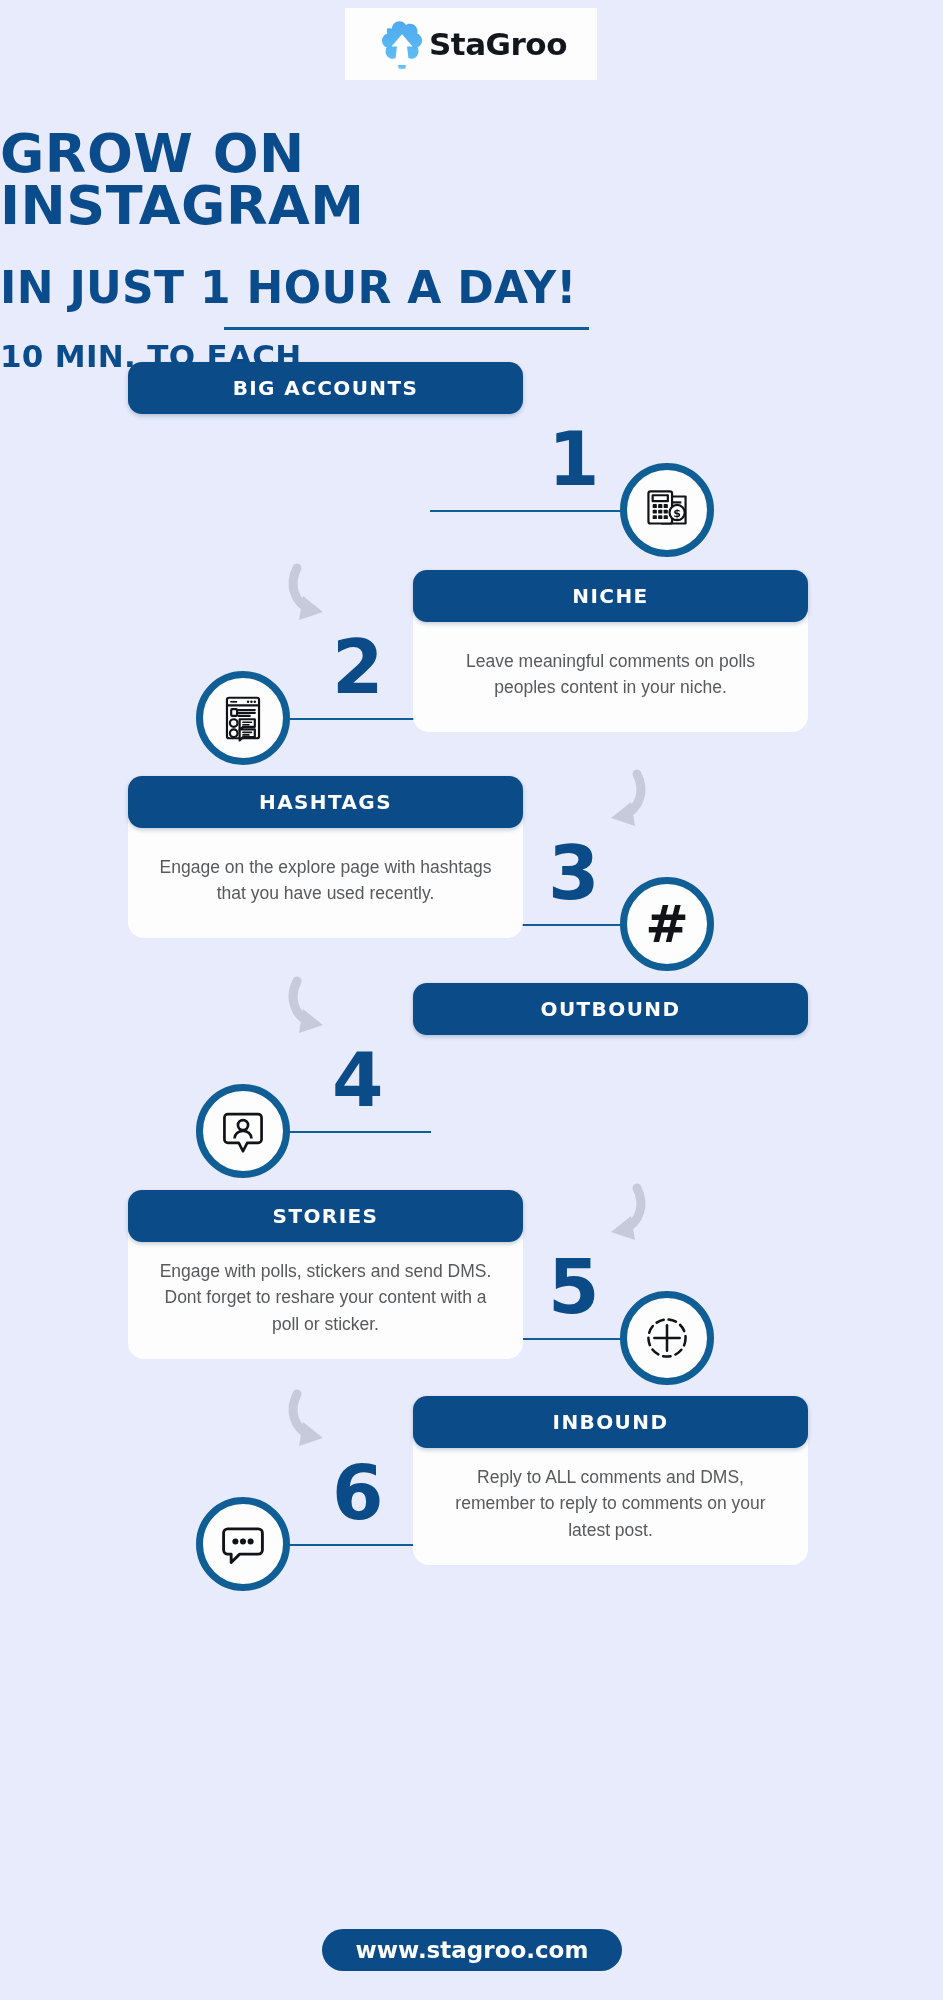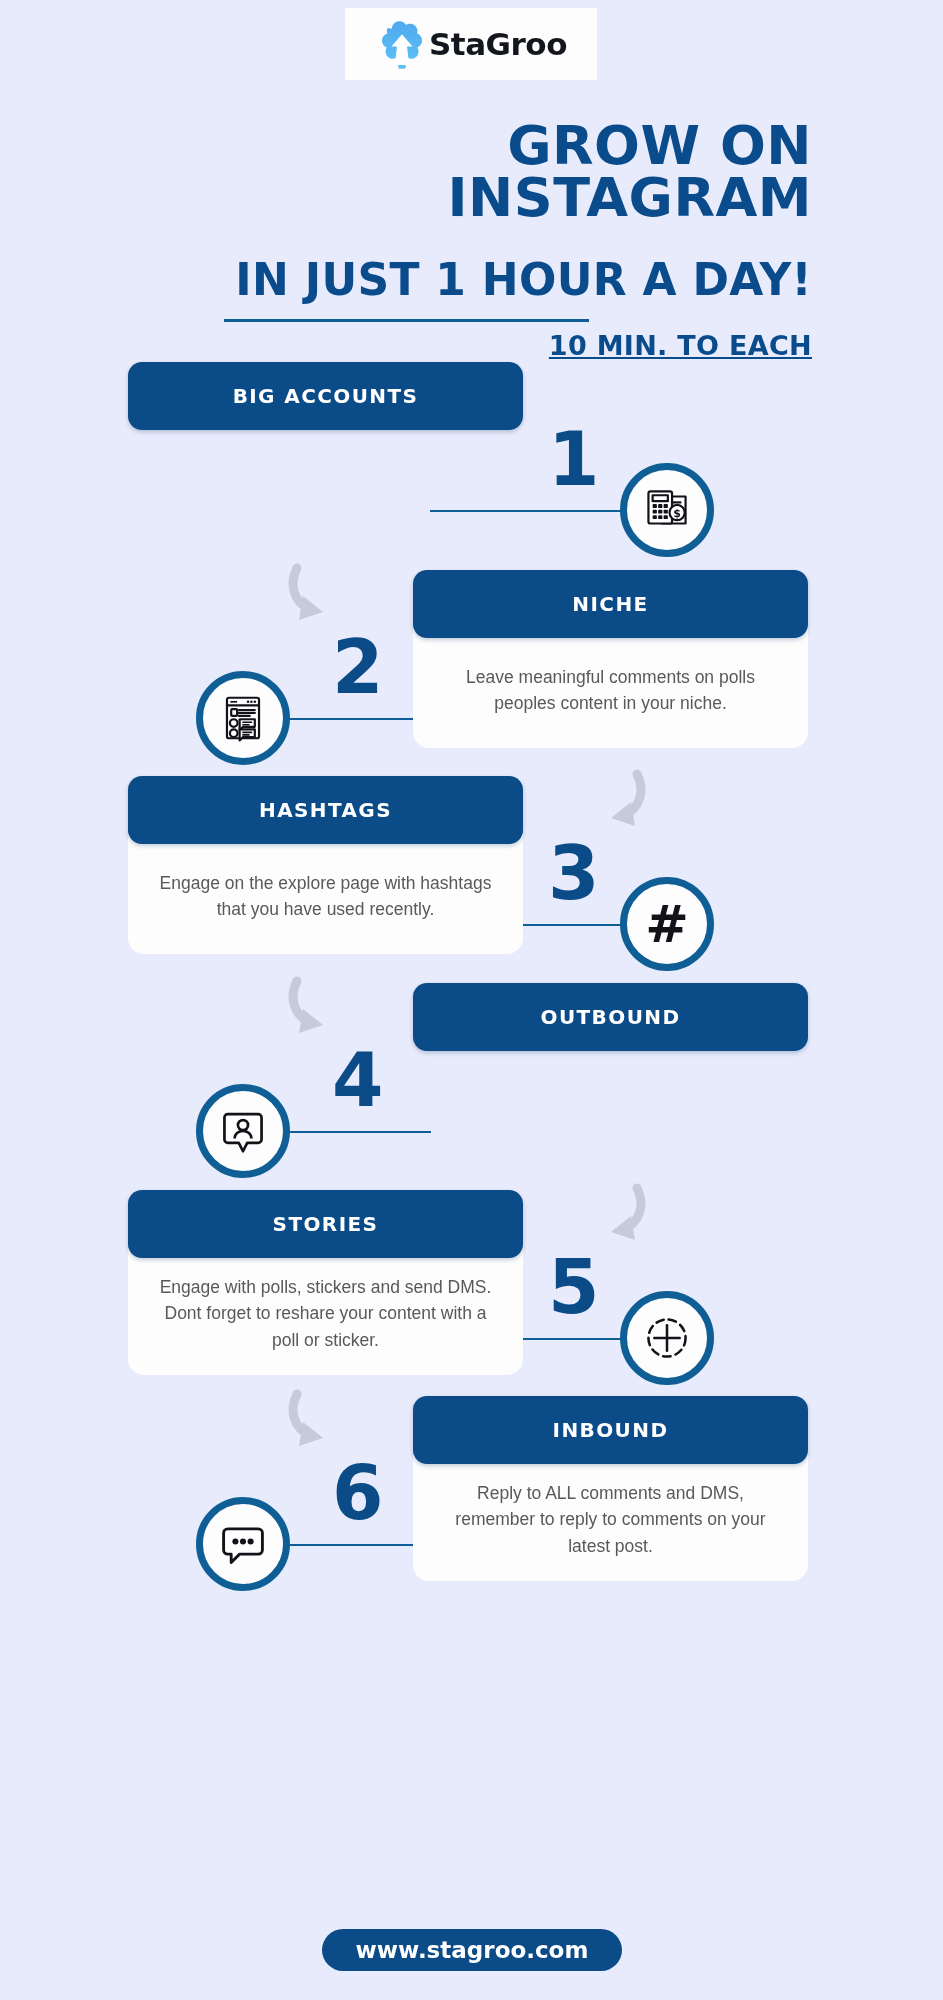--- a/index.html
+++ b/index.html
@@ -12,47 +12,47 @@
 
   
   #logo-card{
     position:absolute; left:345px; top:8px; width:252px; height:72px;
     background:#fdfdfd; display:flex; align-items:center; justify-content:center; 
   }
   #logo-mark{ width:54px; height:54px; flex:0 0 auto; }
   #logo-word{ font-size:31px; font-weight:bold; color:#13161d; letter-spacing:-.5px;
               font-family:"DejaVu Sans", sans-serif; }
 
-  #title-block{ position:absolute; left:0; top:120px; width:812px; text-align:right; }
+  #title-block{ position:absolute; left:0; top:128px; width:812px; text-align:left; }
   .t-main{
     font-family:"DejaVu Sans", sans-serif;
     font-weight:bold; font-size:54px; line-height:.96; color:#0a4b8c;
     letter-spacing:.5px; text-transform:uppercase;
   }
   .t-sub{
     font-family:"DejaVu Sans", sans-serif;
     font-weight:bold; font-size:44px; color:#0a4b8c; letter-spacing:.3px;
     margin-top:30px; text-transform:uppercase;
   }
   #divider{ width:365px; height:3px; background:#0f5e95; margin:14px auto 8px; }
   .t-sub2{
     font-family:"DejaVu Sans", sans-serif;
-    font-weight:bold; font-size:27px; color:#0a4b8c; letter-spacing:.3px; text-transform:uppercase;text-decoration:underline;
+    font-weight:bold; font-size:31px; color:#0a4b8c; letter-spacing:.3px; text-transform:uppercase;
   }
 
   
   .step{ position:absolute; left:0; width:943px; height:210px; }
 
   .card{ position:absolute; width:395px; }
   .card.left { left:128px; }
   .card.right{ left:413px; }
 
   .card-head{
     background:#0b4b88; color:#ffffff; border-radius:14px;
-    height:68px; display:flex; align-items:center; justify-content:center;
+    height:52px; display:flex; align-items:center; justify-content:center;
     font-family:"DejaVu Sans", sans-serif;
     font-weight:bold; font-size:20px; letter-spacing:1.4px; text-transform:uppercase;
     position:relative; z-index:3;
     box-shadow:0 2px 4px rgba(10,60,110,.25);
   }
   .card-body{
     background:#fdfdfd; border-radius:0 0 16px 16px;
     margin-top:-10px; padding:26px 26px 22px; position:relative; z-index:2;
     color:#58595b; font-size:17.5px; line-height:1.5; text-align:center;
     min-height:120px; display:flex; align-items:center; justify-content:center;

